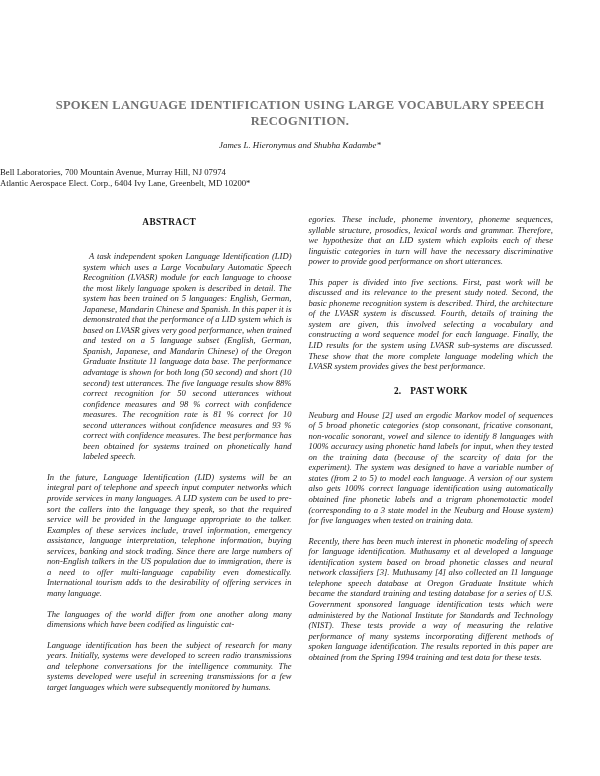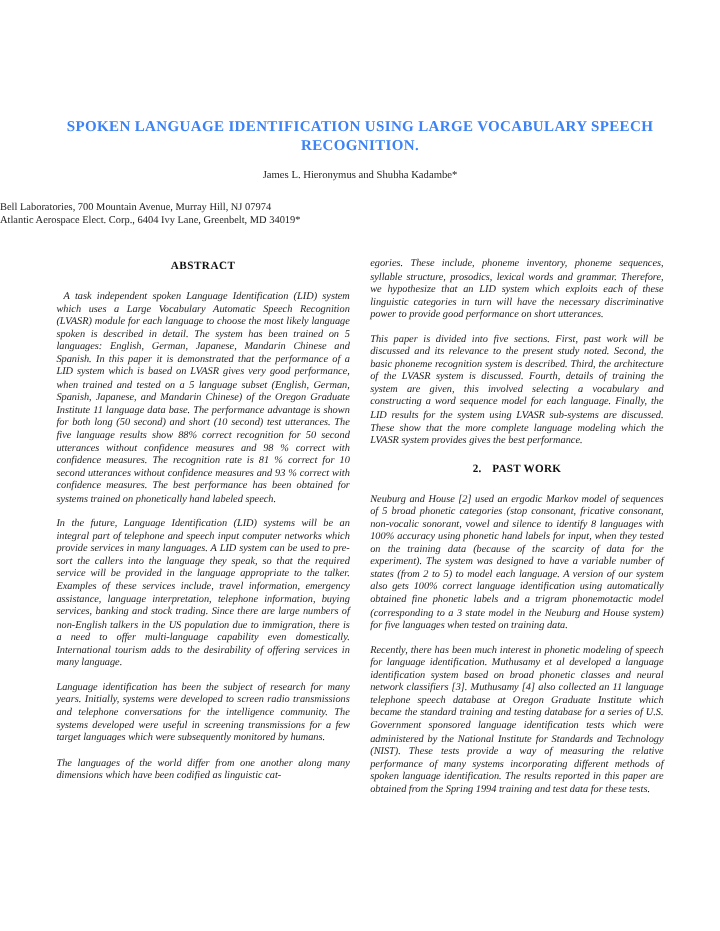--- a/index.html
+++ b/index.html
@@ -17,25 +17,26 @@
     color: #1c1c1c;
   }
   .title {
     margin: 97px auto 0;
     max-width: 505px;
     text-align: center;
     font-weight: bold;
     font-size: 12.5px;
     line-height: 16px;
     letter-spacing: 0.3px;
-    color: #3b82f6;
+    color: #737373;
   }
   .authors {
     margin-top: 11px;
     text-align: center;
+    font-style: italic;
     font-size: 8.9px;
     line-height: 11px;
   }
   .affil {
     margin-top: 16px;
     font-size: 8.7px;
     line-height: 10.5px;
   }
   .columns {
     display: flex;
@@ -49,30 +50,31 @@
   }
   .col p {
     font-size: 8.6px;
     line-height: 10.55px;
     text-align: justify;
     margin: 0 0 10px 0;
     font-style: italic;
   }
   p.abstract-body {
     text-indent: 6px;
+    margin-left: 36px;
   }
   .heading {
     text-align: center;
     font-weight: bold;
     font-size: 9.3px;
     line-height: 11px;
     color: #111111;
   }
   .abstract-h {
-    margin: 3px 0 13px 0;
+    margin: 3px 0 23px 0;
     letter-spacing: 0.4px;
   }
   .sec-h {
     margin: 14px 0 13px 0;
     letter-spacing: 0.2px;
     font-family: Liberation Serif, serif;
   }
   .sec-h .sec-title {
     padding-left: 9px;
   }
@@ -81,32 +83,32 @@
 <body>
 
 <div class="page">
 
   <h1 class="title">SPOKEN LANGUAGE IDENTIFICATION USING LARGE VOCABULARY SPEECH RECOGNITION.</h1>
 
   <div class="authors">James L. Hieronymus and Shubha Kadambe*</div>
 
   <div class="affil">
     <div>Bell Laboratories, 700 Mountain Avenue, Murray Hill, NJ 07974</div>
-    <div>Atlantic Aerospace Elect. Corp., 6404 Ivy Lane, Greenbelt, MD 34019*</div>
+    <div>Atlantic Aerospace Elect. Corp., 6404 Ivy Lane, Greenbelt, MD 10200*</div>
   </div>
 
   <div class="columns">
 
     <div class="col">
       <div class="heading abstract-h">ABSTRACT</div>
       <p class="abstract-body">A task independent spoken Language Identification (LID) system which uses a Large Vocabulary Automatic Speech Recognition (LVASR) module for each language to choose the most likely language spoken is described in detail. The system has been trained on 5 languages: English, German, Japanese, Mandarin Chinese and Spanish. In this paper it is demonstrated that the performance of a LID system which is based on LVASR gives very good performance, when trained and tested on a 5 language subset (English, German, Spanish, Japanese, and Mandarin Chinese) of the Oregon Graduate Institute 11 language data base. The performance advantage is shown for both long (50 second) and short (10 second) test utterances. The five language results show 88% correct recognition for 50 second utterances without confidence measures and 98 % correct with confidence measures. The recognition rate is 81 % correct for 10 second utterances without confidence measures and 93 % correct with confidence measures. The best performance has been obtained for systems trained on phonetically hand labeled speech.</p>
 
       <p>In the future, Language Identification (LID) systems will be an integral part of telephone and speech input computer networks which provide services in many languages. A LID system can be used to pre-sort the callers into the language they speak, so that the required service will be provided in the language appropriate to the talker. Examples of these services include, travel information, emergency assistance, language interpretation, telephone information, buying services, banking and stock trading. Since there are large numbers of non-English talkers in the US population due to immigration, there is a need to offer multi-language capability even domestically. International tourism adds to the desirability of offering services in many language.</p>
+      <p>The languages of the world differ from one another along many dimensions which have been codified as linguistic cat-</p>
       <p>Language identification has been the subject of research for many years. Initially, systems were developed to screen radio transmissions and telephone conversations for the intelligence community. The systems developed were useful in screening transmissions for a few target languages which were subsequently monitored by humans.</p>
-      <p>The languages of the world differ from one another along many dimensions which have been codified as linguistic cat-</p>
     </div>
 
     <div class="col">
       <p>egories. These include, phoneme inventory, phoneme sequences, syllable structure, prosodics, lexical words and grammar. Therefore, we hypothesize that an LID system which exploits each of these linguistic categories in turn will have the necessary discriminative power to provide good performance on short utterances.</p>
       <p>This paper is divided into five sections. First, past work will be discussed and its relevance to the present study noted. Second, the basic phoneme recognition system is described. Third, the architecture of the LVASR system is discussed. Fourth, details of training the system are given, this involved selecting a vocabulary and constructing a word sequence model for each language. Finally, the LID results for the system using LVASR sub-systems are discussed. These show that the more complete language modeling which the LVASR system provides gives the best performance.</p>
 
       <div class="heading sec-h">
         <span>2.</span><span class="sec-title">PAST WORK</span>
       </div>
       <p>Neuburg and House [2] used an ergodic Markov model of sequences of 5 broad phonetic categories (stop consonant, fricative consonant, non-vocalic sonorant, vowel and silence to identify 8 languages with 100% accuracy using phonetic hand labels for input, when they tested on the training data (because of the scarcity of data for the experiment). The system was designed to have a variable number of states (from 2 to 5) to model each language. A version of our system also gets 100% correct language identification using automatically obtained fine phonetic labels and a trigram phonemotactic model (corresponding to a 3 state model in the Neuburg and House system) for five languages when tested on training data.</p>

